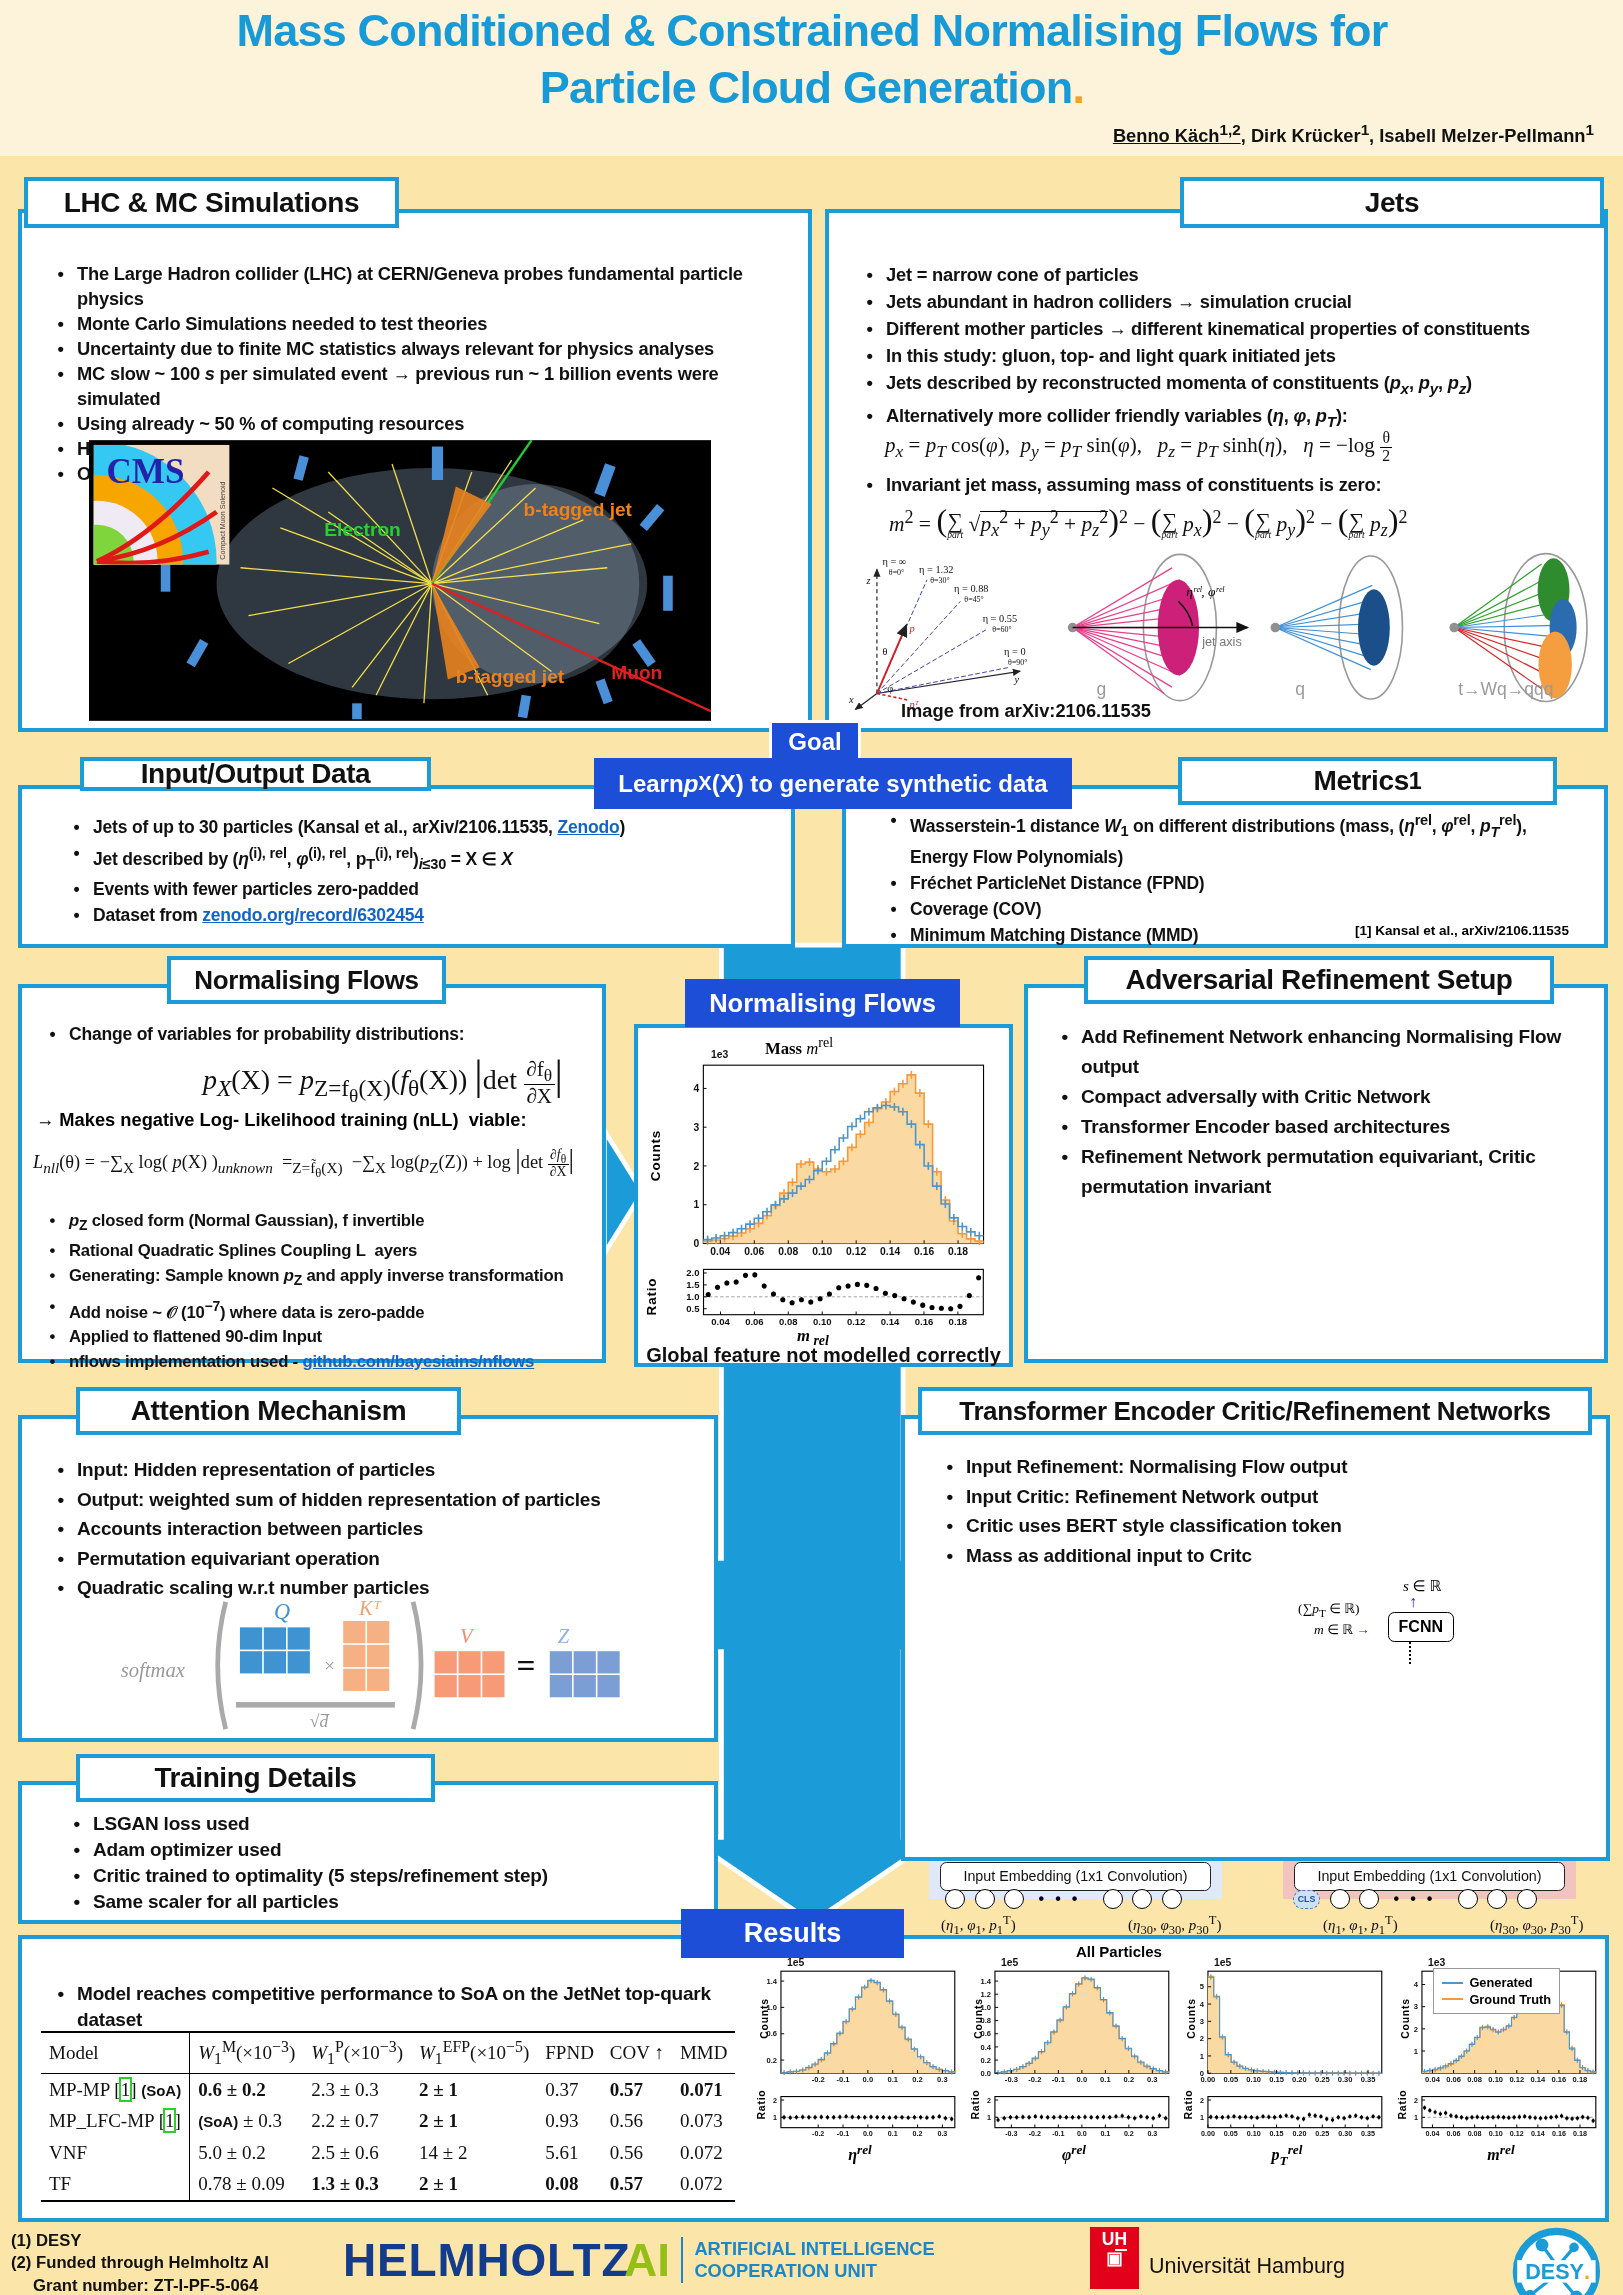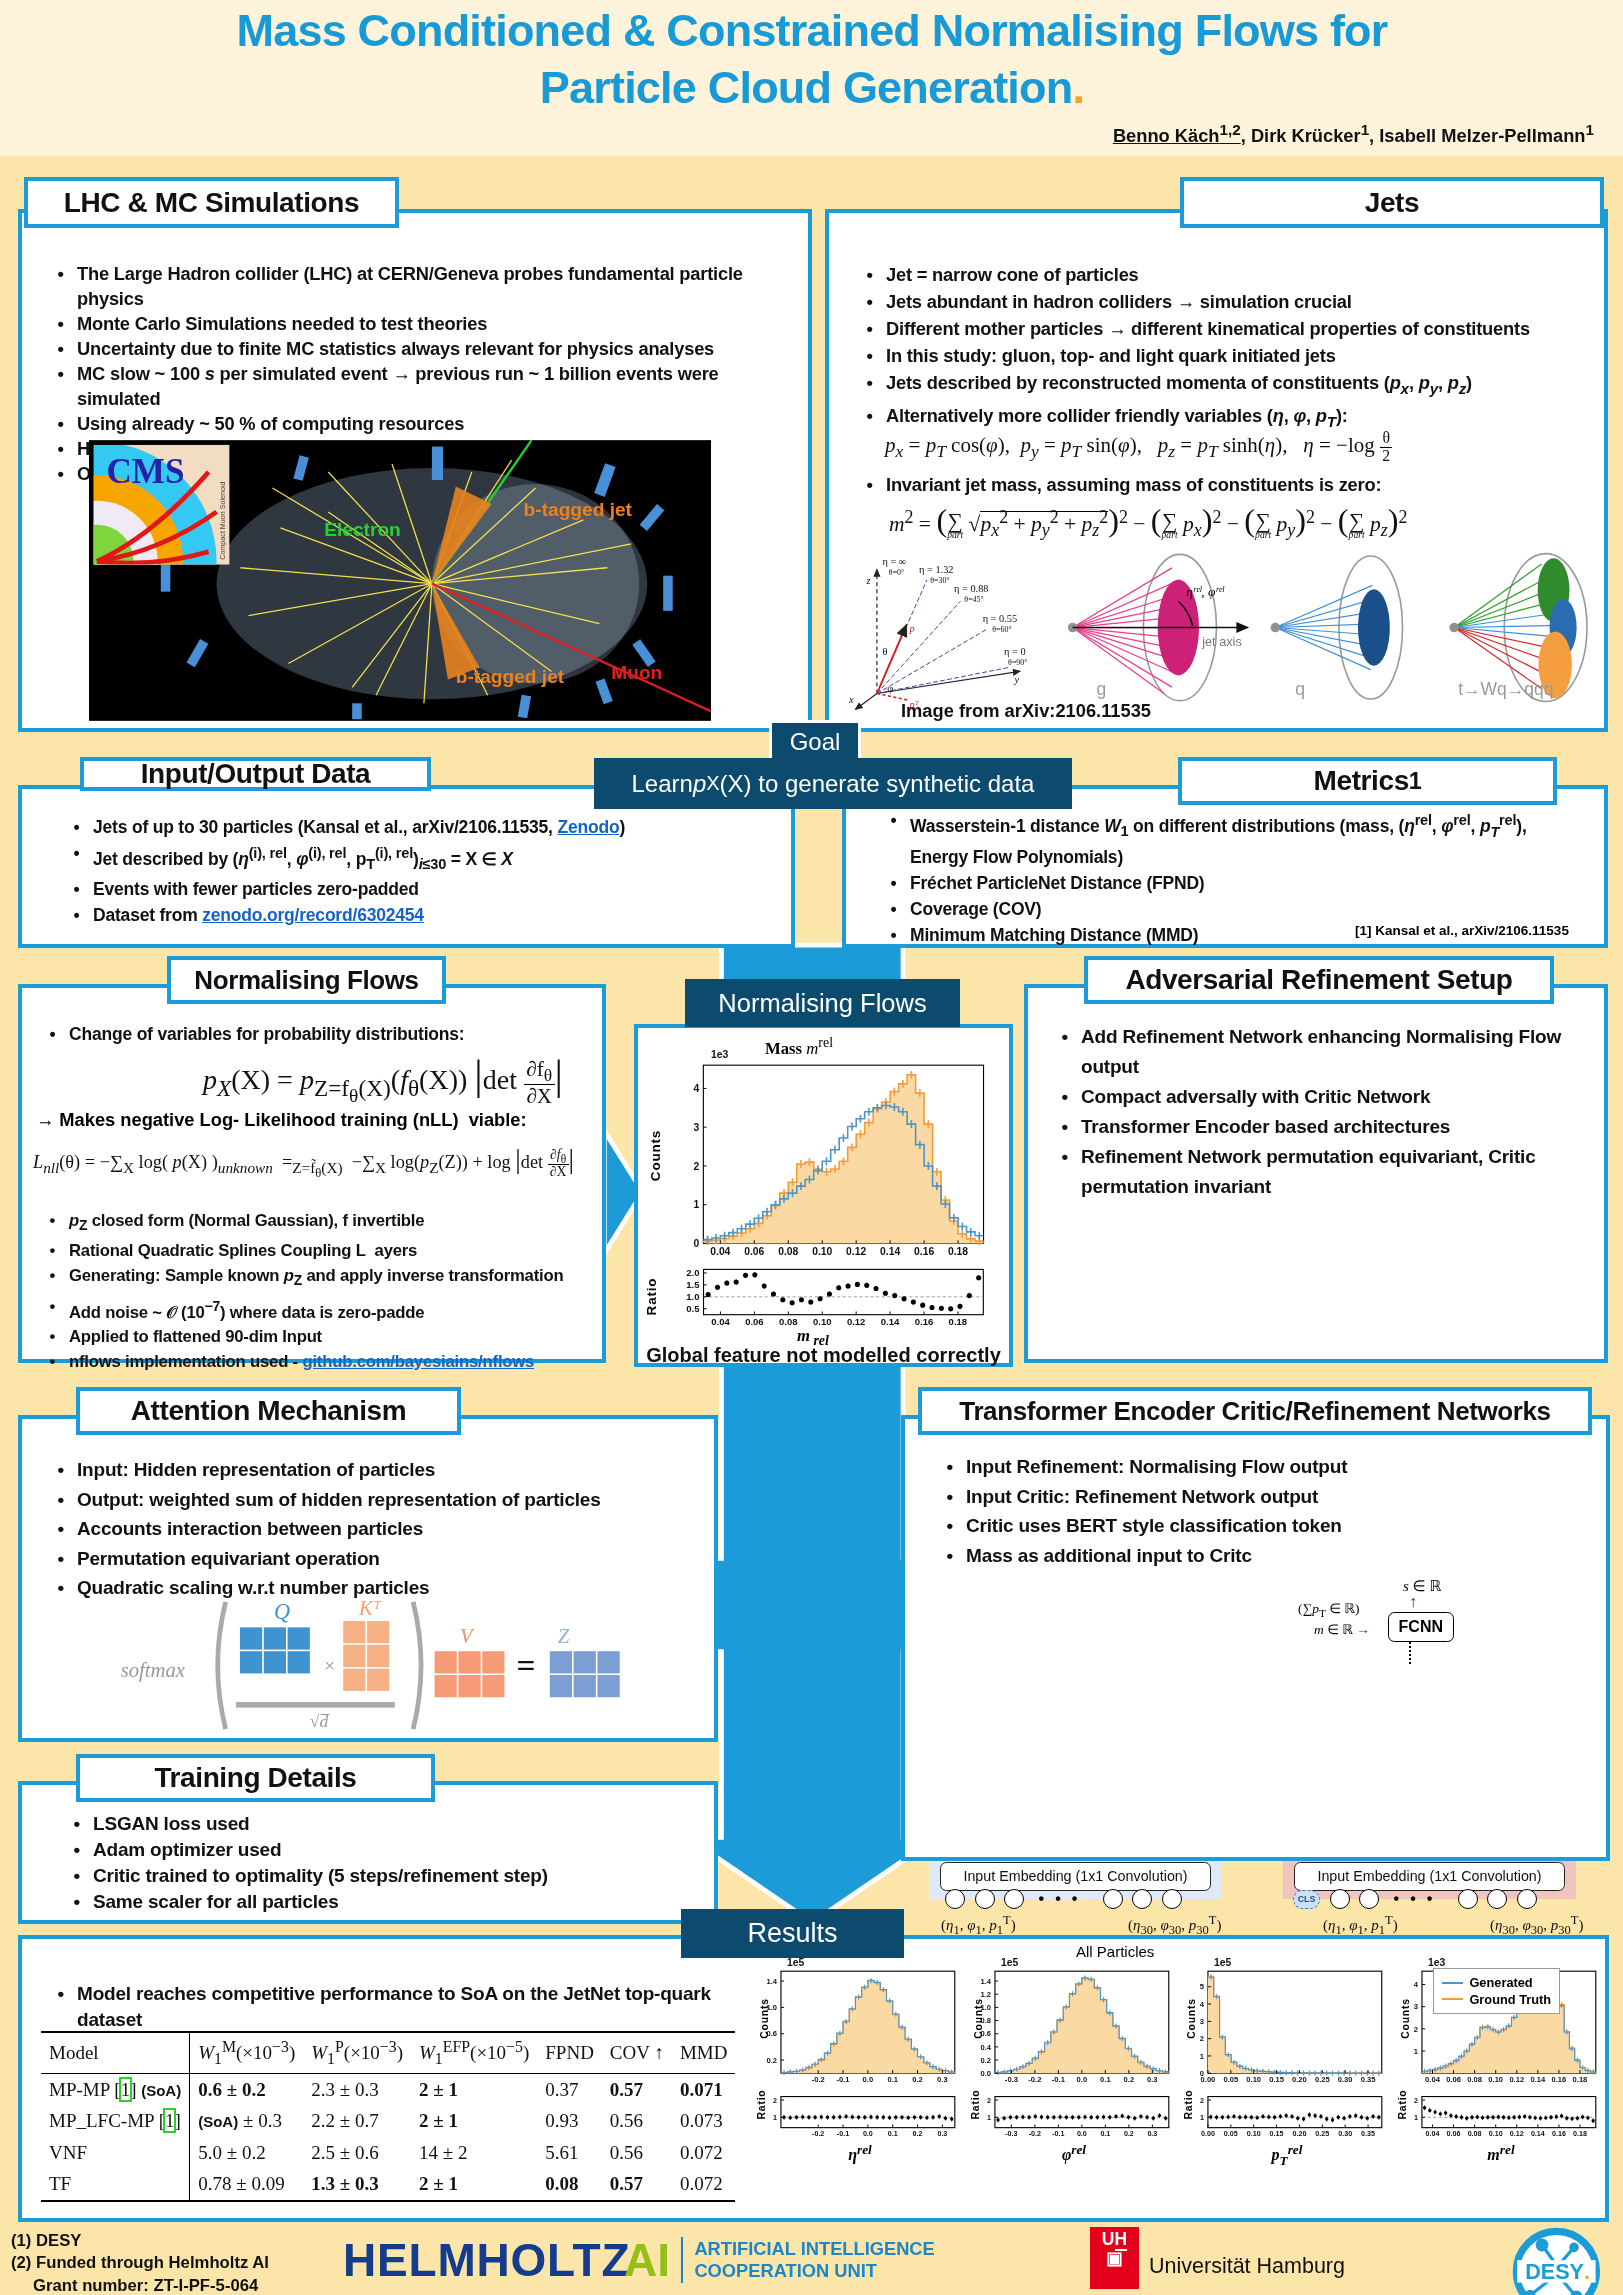--- a/index.html
+++ b/index.html
@@ -6,21 +6,21 @@
   .poster{position:relative;width:1624px;height:2295px;background:#fbe5a9;font-family:"Liberation Sans",sans-serif;overflow:hidden}
   .hdr{position:absolute;left:0;top:0;width:1624px;height:156px;background:#fcf3da;z-index:4}
   .t1,.t2{width:100%;text-align:center;font-weight:bold;color:#189ad6;letter-spacing:-0.8px}
   .t1{font-size:45px;margin-top:4.8px}
   .t2{font-size:45px;margin-top:4.8px}
   .dot{color:#f5a21f}
   .authors{position:absolute;right:30px;top:121px;font-size:18.3px;font-weight:bold;color:#111}
   .authors u{text-decoration:underline}
   .box{position:absolute;background:#fff;border:4.8px solid #1b9bd7;z-index:2;box-sizing:border-box}
   .tb{position:absolute;background:#fff;border:4.8px solid #1b9bd7;z-index:3;display:flex;align-items:center;justify-content:center;font-weight:bold;font-size:28px;color:#111;box-sizing:border-box;letter-spacing:-0.4px}
-  .bb{position:absolute;background:#0c4a6e;z-index:3;display:flex;align-items:center;justify-content:center;font-weight:normal;color:#fff;box-sizing:border-box}
+  .bb{position:absolute;background:#1d4ed8;z-index:3;display:flex;align-items:center;justify-content:center;font-weight:bold;color:#fff;box-sizing:border-box}
   .bl{list-style:none;margin:0;padding:0;font-weight:bold;color:#111;letter-spacing:-0.2px}
   .bl li{position:relative;padding-left:29px;margin:0}
   .bl li::before{content:"\2022";position:absolute;left:9.6px}
   .m,.formula{font-family:"Liberation Serif",serif}
   .formula{color:#111}
   .link{color:#1464c8;text-decoration:underline;cursor:pointer}
   .cite{outline:2.4px solid #2bd12b;outline-offset:-0.8px}
   .frac{display:inline-flex;flex-direction:column;vertical-align:middle;text-align:center;font-size:0.75em;line-height:1.05}
   .frac .num{border-bottom:1.6px solid #000;padding:0 2.4px}
   .sum{display:inline-flex;flex-direction:column;align-items:center;vertical-align:middle;line-height:0.9}
@@ -769,21 +769,21 @@
         <td class="mdl">TF</td>
         <td>0.78 ± 0.09</td>
         <td><b>1.3 ± 0.3</b></td>
         <td><b>2 ± 1</b></td>
         <td><b>0.08</b></td>
         <td><b>0.57</b></td>
         <td>0.072</td>
       </tr>
     </tbody>
   </table>
-  <div style="position:absolute;left:1076px;top:1943px;font-size:15px;font-weight:normal;z-index:3">All Particles</div>
+  <div style="position:absolute;left:1076px;top:1943px;font-size:15px;font-weight:bold;z-index:3">All Particles</div>
 
   <div class="plot" style="left:757px;top:1957px;z-index:3">
     <div class="scalenote">1e5</div>
     <span class="rot" style="left:-12.8px;top:56px;font-size:10.4px">Counts</span>
     <svg width="201" height="118" viewBox="0 0 252 148">
         <rect x="30" y="4" width="218" height="128" fill="#fff" stroke="#000" stroke-width="1.4"></rect>
         <path d="M30,131.1741935483871 L30,131.1741935483871 L37.78571428571429,131.1741935483871 L37.78571428571429,130.3483870967742 L45.57142857142857,130.3483870967742 L45.57142857142857,129.52258064516127 L53.35714285714286,129.52258064516127 L53.35714285714286,127.87096774193549 L61.14285714285714,127.87096774193549 L61.14285714285714,125.39354838709677 L68.92857142857143,125.39354838709677 L68.92857142857143,121.26451612903226 L76.71428571428572,121.26451612903226 L76.71428571428572,115.48387096774194 L84.5,115.48387096774194 L84.5,107.2258064516129 L92.28571428571428,107.2258064516129 L92.28571428571428,95.66451612903225 L100.07142857142857,95.66451612903225 L100.07142857142857,82.45161290322581 L107.85714285714286,82.45161290322581 L107.85714285714286,67.58709677419355 L115.64285714285714,67.58709677419355 L115.64285714285714,51.896774193548396 L123.42857142857143,51.896774193548396 L123.42857142857143,37.03225806451614 L131.21428571428572,37.03225806451614 L131.21428571428572,24.645161290322577 L139,24.645161290322577 L139,16.387096774193566 L146.78571428571428,16.387096774193566 L146.78571428571428,18.864516129032253 L154.57142857142856,18.864516129032253 L154.57142857142856,27.948387096774198 L162.35714285714286,27.948387096774198 L162.35714285714286,41.987096774193546 L170.14285714285714,41.987096774193546 L170.14285714285714,58.50322580645161 L177.92857142857144,58.50322580645161 L177.92857142857144,75.01935483870969 L185.71428571428572,75.01935483870969 L185.71428571428572,89.88387096774193 L193.49999999999997,89.88387096774193 L193.49999999999997,102.2709677419355 L201.28571428571428,102.2709677419355 L201.28571428571428,111.35483870967742 L209.07142857142856,111.35483870967742 L209.07142857142856,118.78709677419354 L216.85714285714286,118.78709677419354 L216.85714285714286,123.74193548387098 L224.64285714285717,123.74193548387098 L224.64285714285717,127.04516129032258 L232.42857142857142,127.04516129032258 L232.42857142857142,128.69677419354838 L240.21428571428572,128.69677419354838 L240.21428571428572,130.3483870967742 L248,130.3483870967742 L248,132 L30,132 Z" fill="#fbd9a2" stroke="none"></path>
         <path d="M30,131.1741935483871 L30,131.1741935483871 L37.78571428571429,131.1741935483871 L37.78571428571429,130.3483870967742 L45.57142857142857,130.3483870967742 L45.57142857142857,129.52258064516127 L53.35714285714286,129.52258064516127 L53.35714285714286,127.87096774193549 L61.14285714285714,127.87096774193549 L61.14285714285714,125.39354838709677 L68.92857142857143,125.39354838709677 L68.92857142857143,121.26451612903226 L76.71428571428572,121.26451612903226 L76.71428571428572,115.48387096774194 L84.5,115.48387096774194 L84.5,107.2258064516129 L92.28571428571428,107.2258064516129 L92.28571428571428,95.66451612903225 L100.07142857142857,95.66451612903225 L100.07142857142857,82.45161290322581 L107.85714285714286,82.45161290322581 L107.85714285714286,67.58709677419355 L115.64285714285714,67.58709677419355 L115.64285714285714,51.896774193548396 L123.42857142857143,51.896774193548396 L123.42857142857143,37.03225806451614 L131.21428571428572,37.03225806451614 L131.21428571428572,24.645161290322577 L139,24.645161290322577 L139,16.387096774193566 L146.78571428571428,16.387096774193566 L146.78571428571428,18.864516129032253 L154.57142857142856,18.864516129032253 L154.57142857142856,27.948387096774198 L162.35714285714286,27.948387096774198 L162.35714285714286,41.987096774193546 L170.14285714285714,41.987096774193546 L170.14285714285714,58.50322580645161 L177.92857142857144,58.50322580645161 L177.92857142857144,75.01935483870969 L185.71428571428572,75.01935483870969 L185.71428571428572,89.88387096774193 L193.49999999999997,89.88387096774193 L193.49999999999997,102.2709677419355 L201.28571428571428,102.2709677419355 L201.28571428571428,111.35483870967742 L209.07142857142856,111.35483870967742 L209.07142857142856,118.78709677419354 L216.85714285714286,118.78709677419354 L216.85714285714286,123.74193548387098 L224.64285714285717,123.74193548387098 L224.64285714285717,127.04516129032258 L232.42857142857142,127.04516129032258 L232.42857142857142,128.69677419354838 L240.21428571428572,128.69677419354838 L240.21428571428572,130.3483870967742 L248,130.3483870967742" fill="none" stroke="#f59a3c" stroke-width="1.4"></path>
         <line x1="33.892857142857146" y1="128.1741935483871" x2="33.892857142857146" y2="134.1741935483871" stroke="#f59a3c" stroke-width="1.2"></line>
         <line x1="41.67857142857142" y1="127.34838709677419" x2="41.67857142857142" y2="133.3483870967742" stroke="#f59a3c" stroke-width="1.2"></line>

